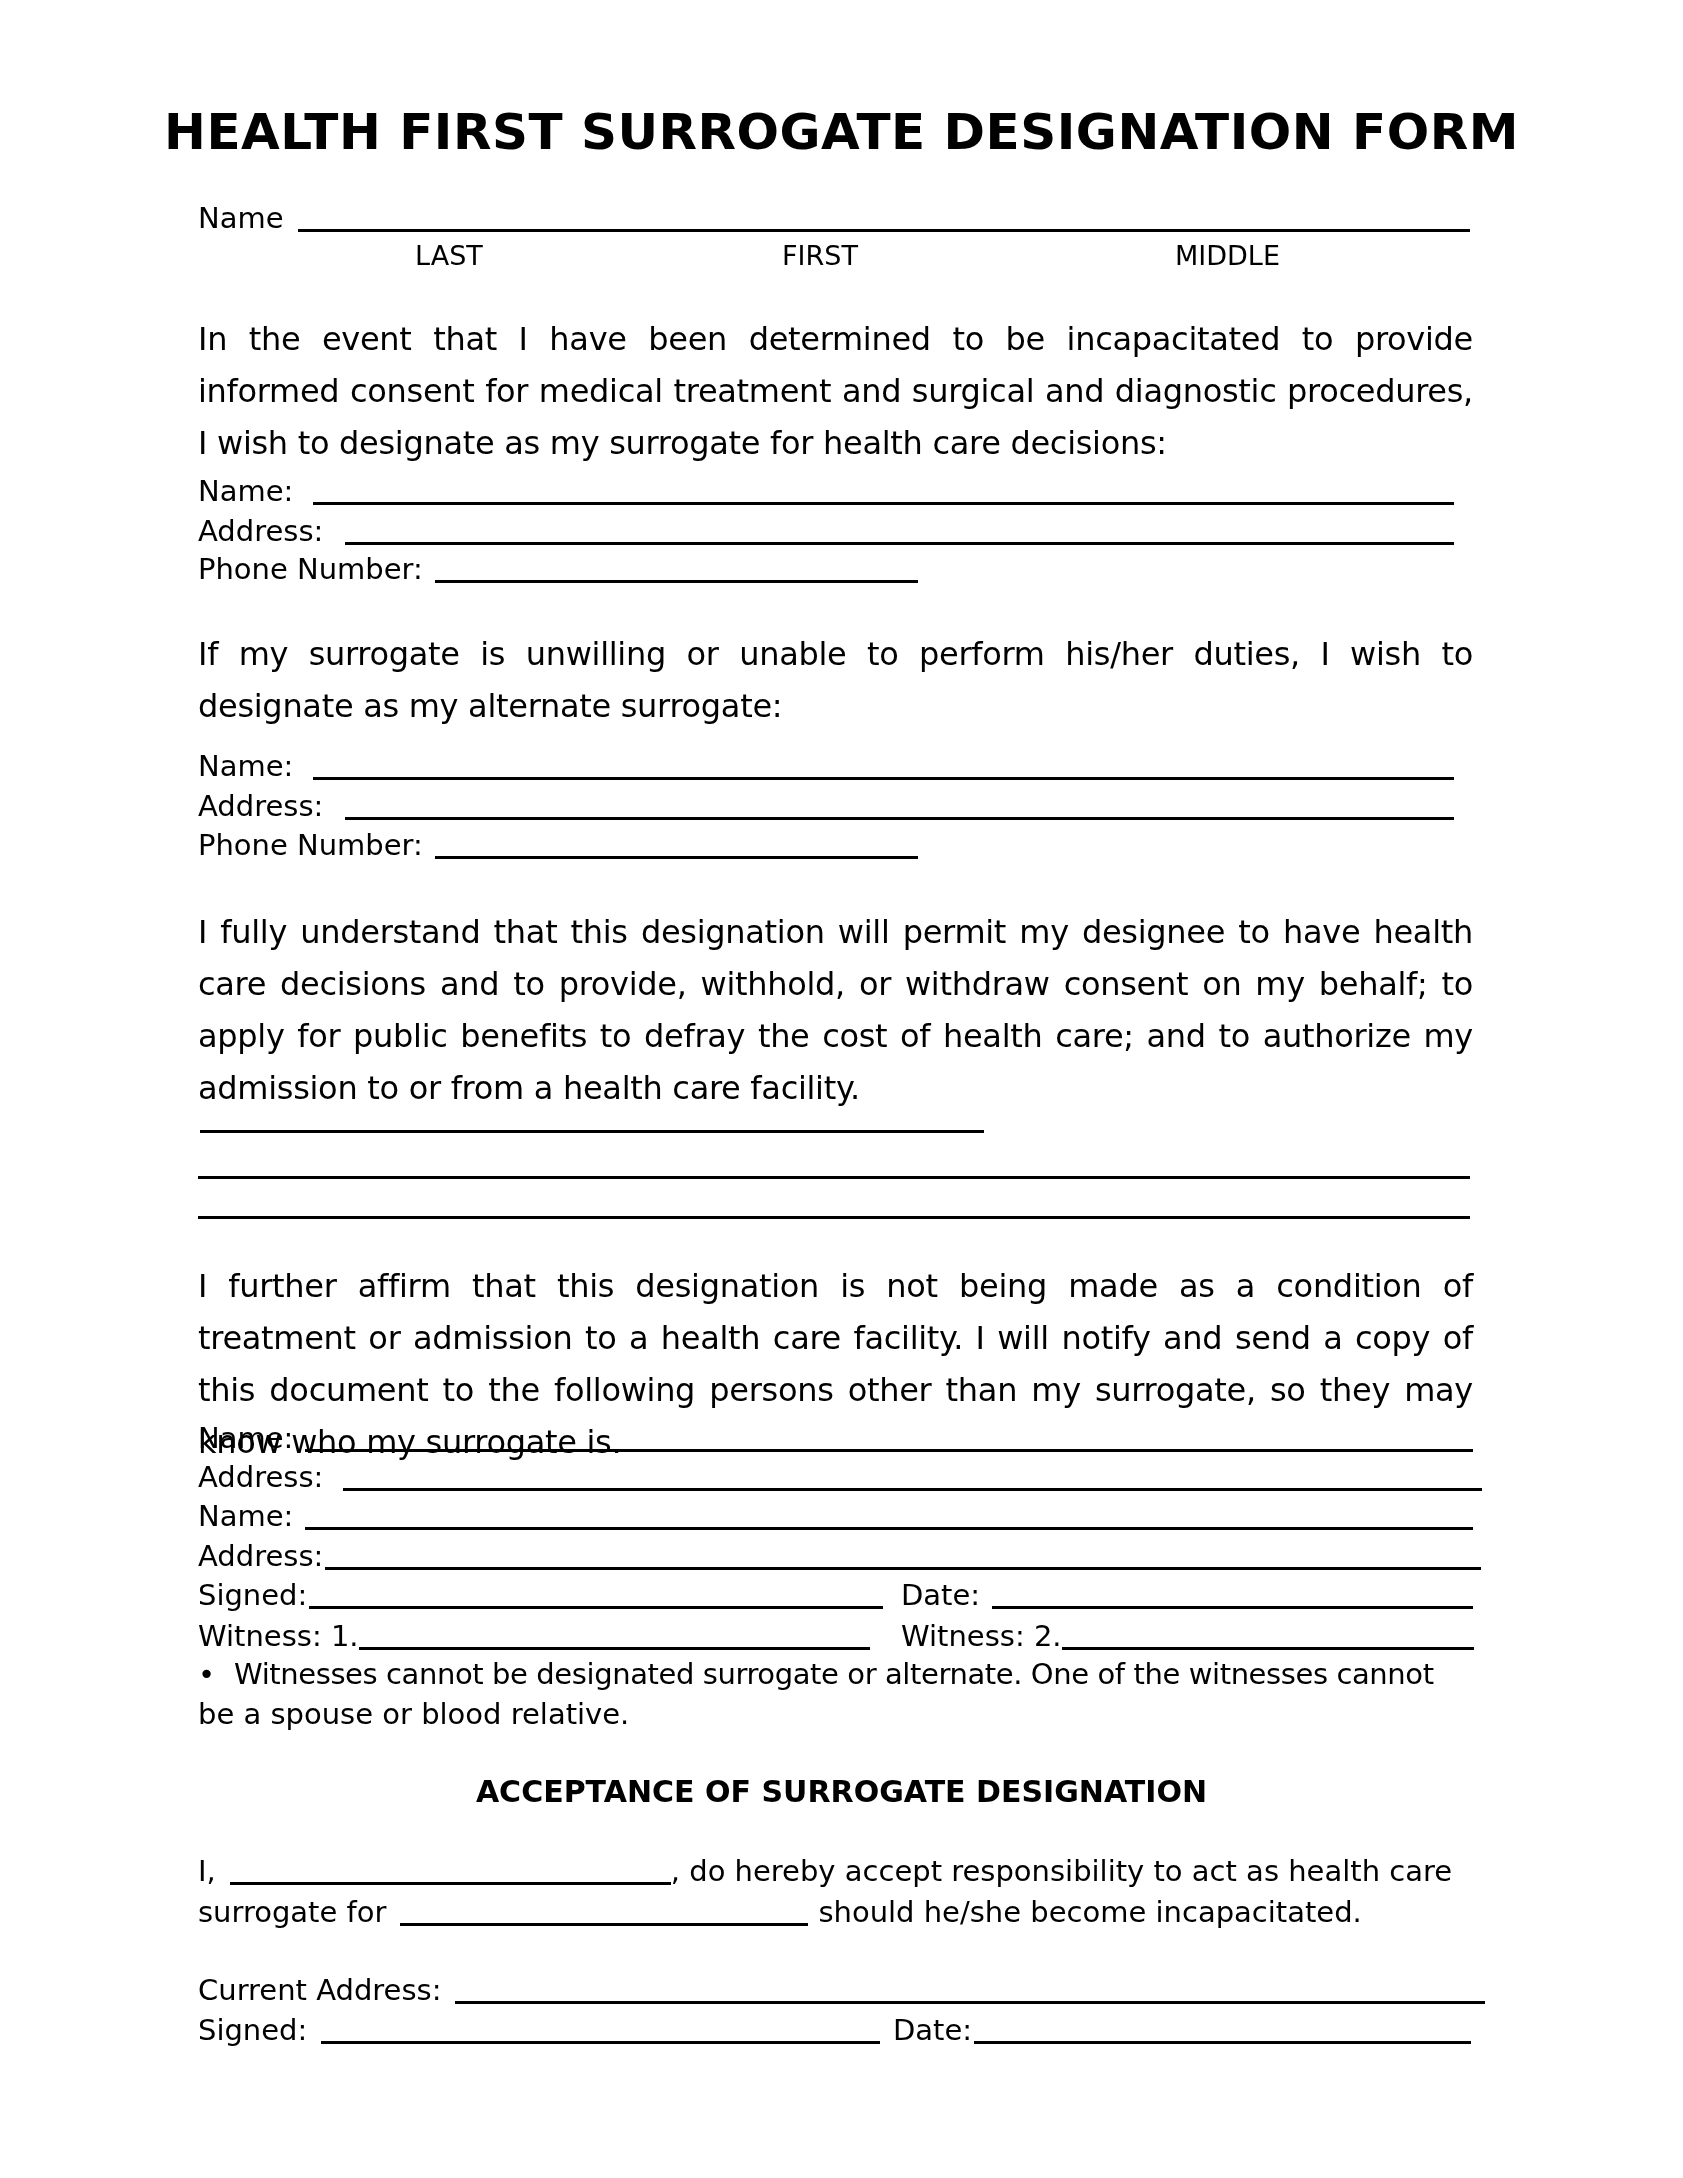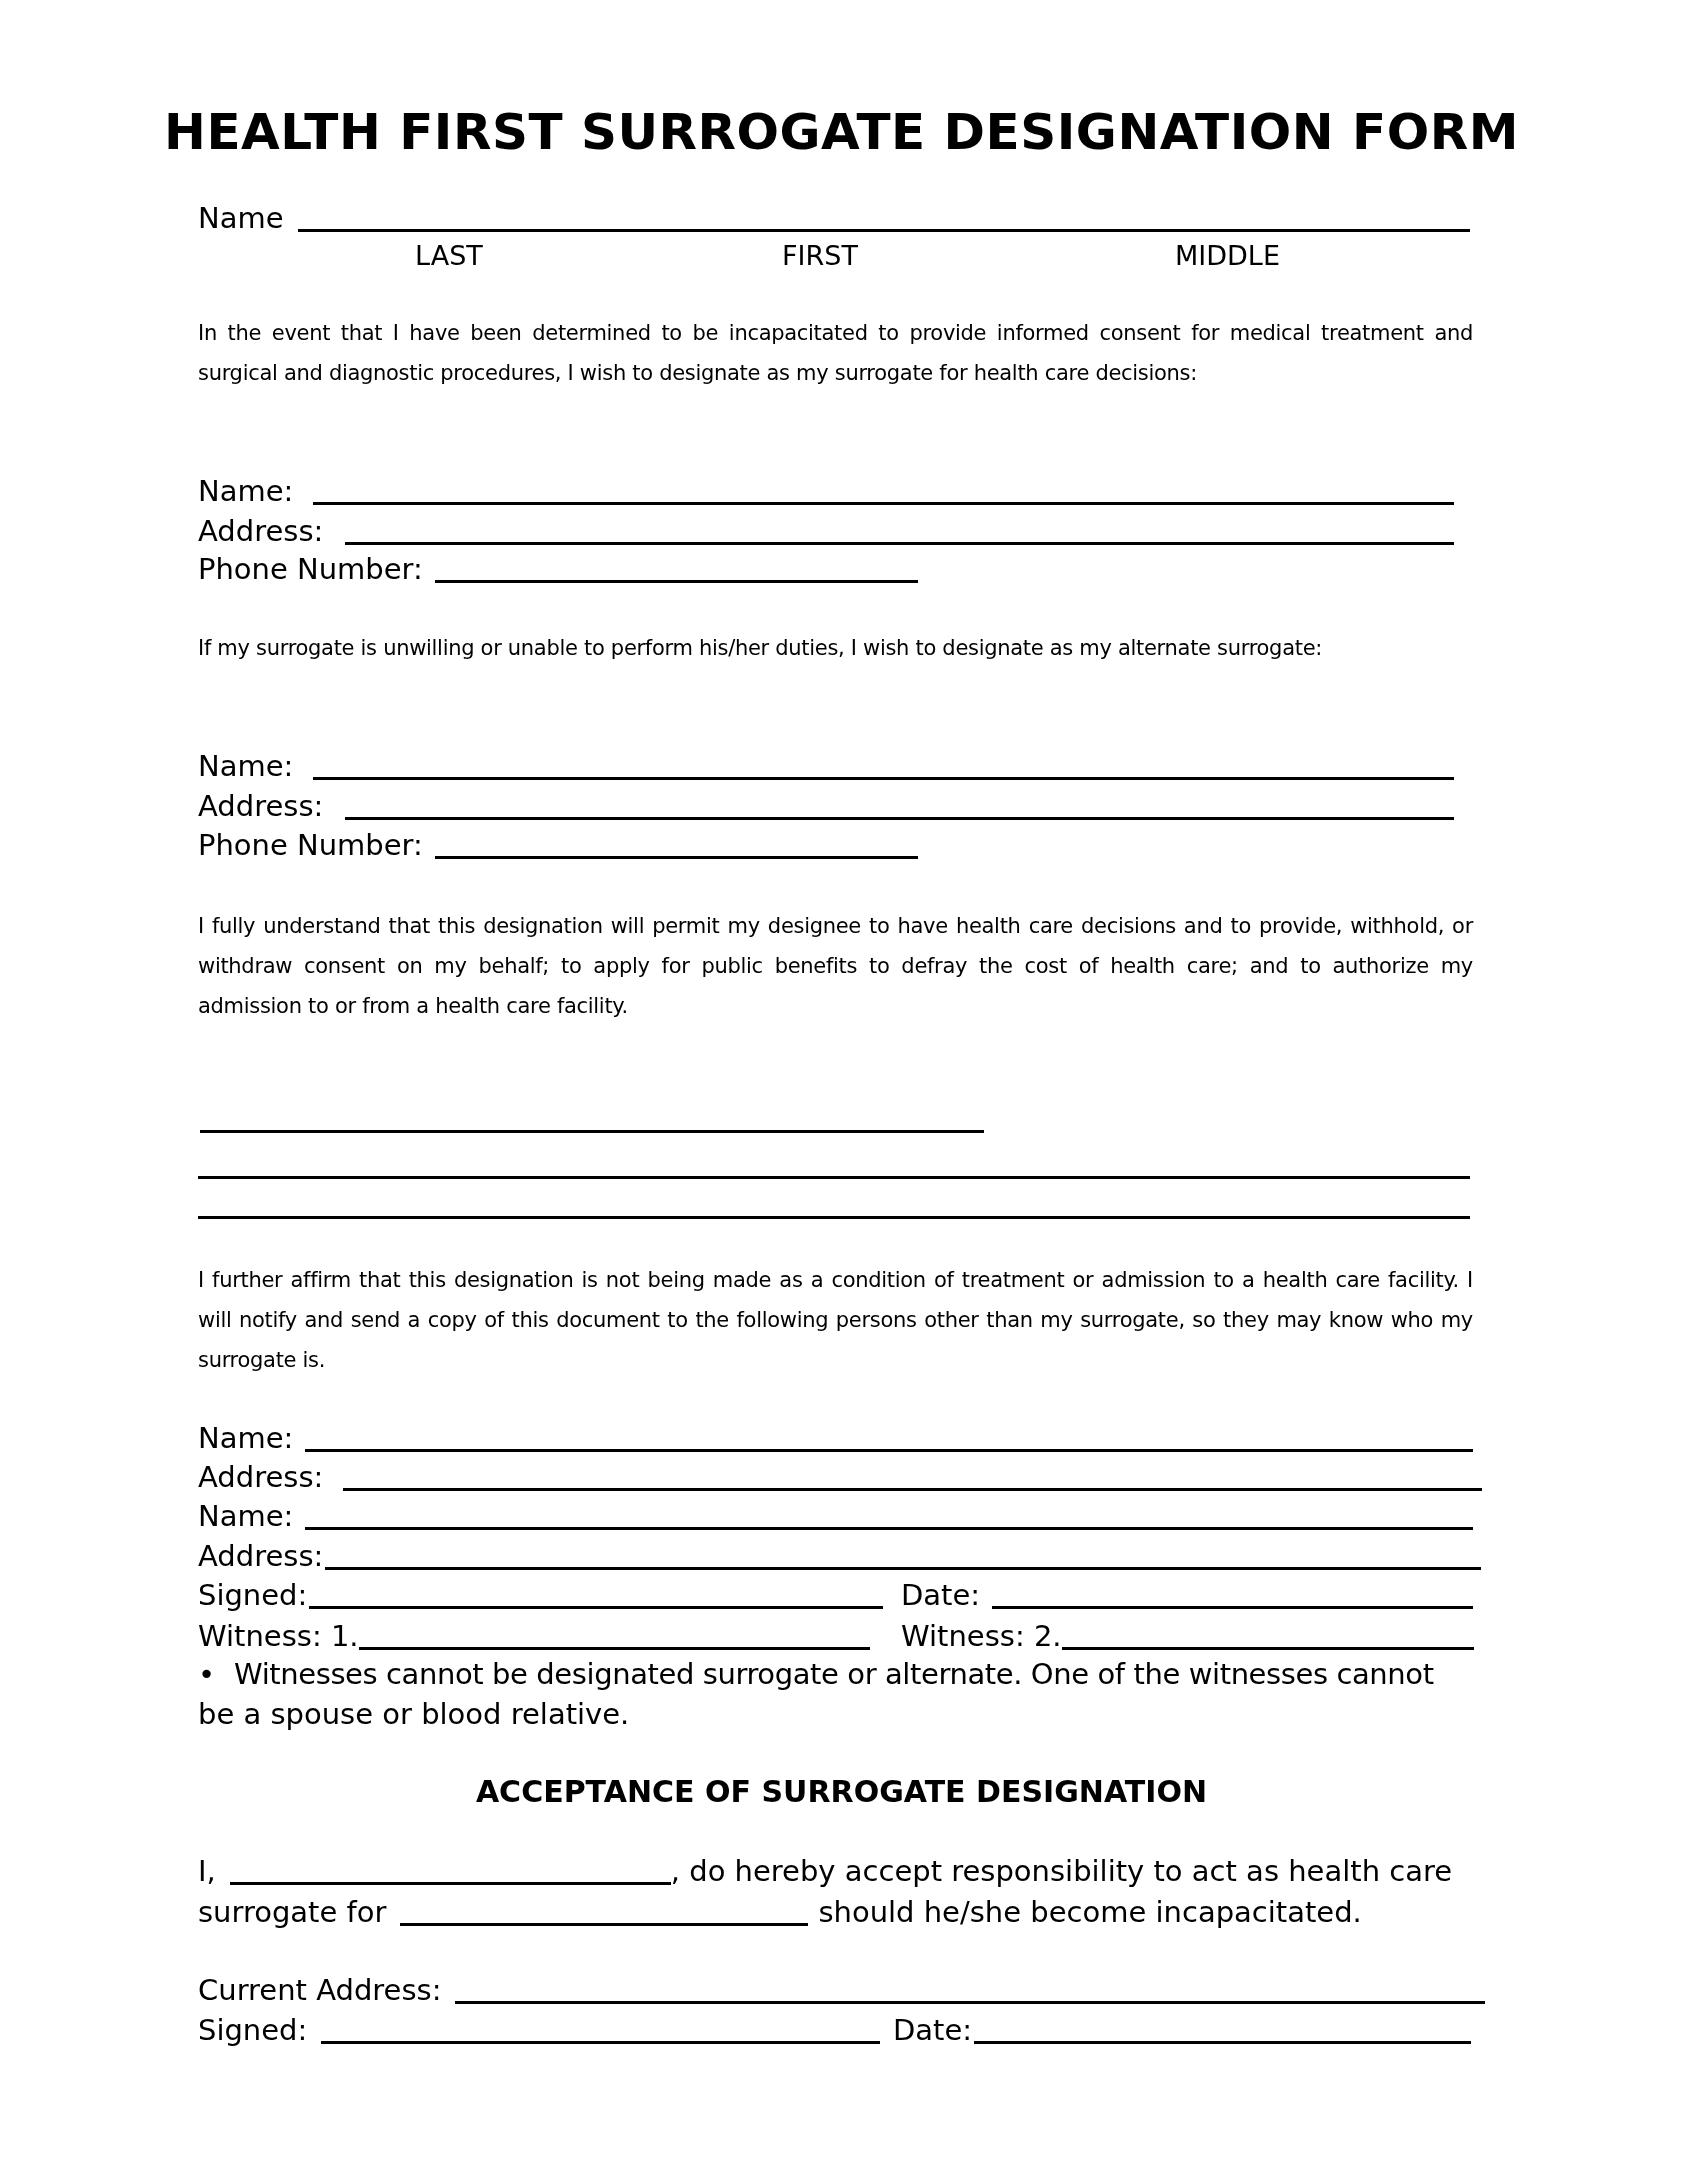--- a/index.html
+++ b/index.html
@@ -4,21 +4,21 @@
 <style>
   html, body { margin: 0; padding: 0; background: #ffffff; }
   body { width: 1683px; height: 2178px; position: relative; overflow: hidden;
          font-family: "DejaVu Sans", sans-serif; color: #000; }
   .title { position: absolute; left: 0; width: 1683px; top: 103px; text-align: center;
            font-weight: bold; font-size: 50px; letter-spacing: 0.5px; }
   .subtitle { position: absolute; left: 0; width: 1683px; top: 1774px; text-align: center;
               font-weight: bold; font-size: 30px; }
   .line { position: absolute; left: 198px; font-size: 29px; line-height: 40px; white-space: nowrap;
           display: flex; align-items: flex-end; }
-  .para { position: absolute; left: 198px; width: 1275px; font-size: 21px; line-height: 40px;
+  .para { position: absolute; left: 198px; width: 1275px; font-size: 32px; line-height: 52px;
           text-align: justify; text-align-last: left; letter-spacing: -0.3px; }
   .blank { display: inline-block; border-bottom: 3px solid #000; height: 28px; margin-bottom: 6px; }
   .lbl { display: inline-block; }
   .sublbl { position: absolute; font-size: 27px; top: 240px; }
   .full-blank { position: absolute; left: 198px; border-bottom: 3px solid #000; }
   .bullet { display: inline-block; width: 36px; }
 </style>
 </head>
 <body>
 

